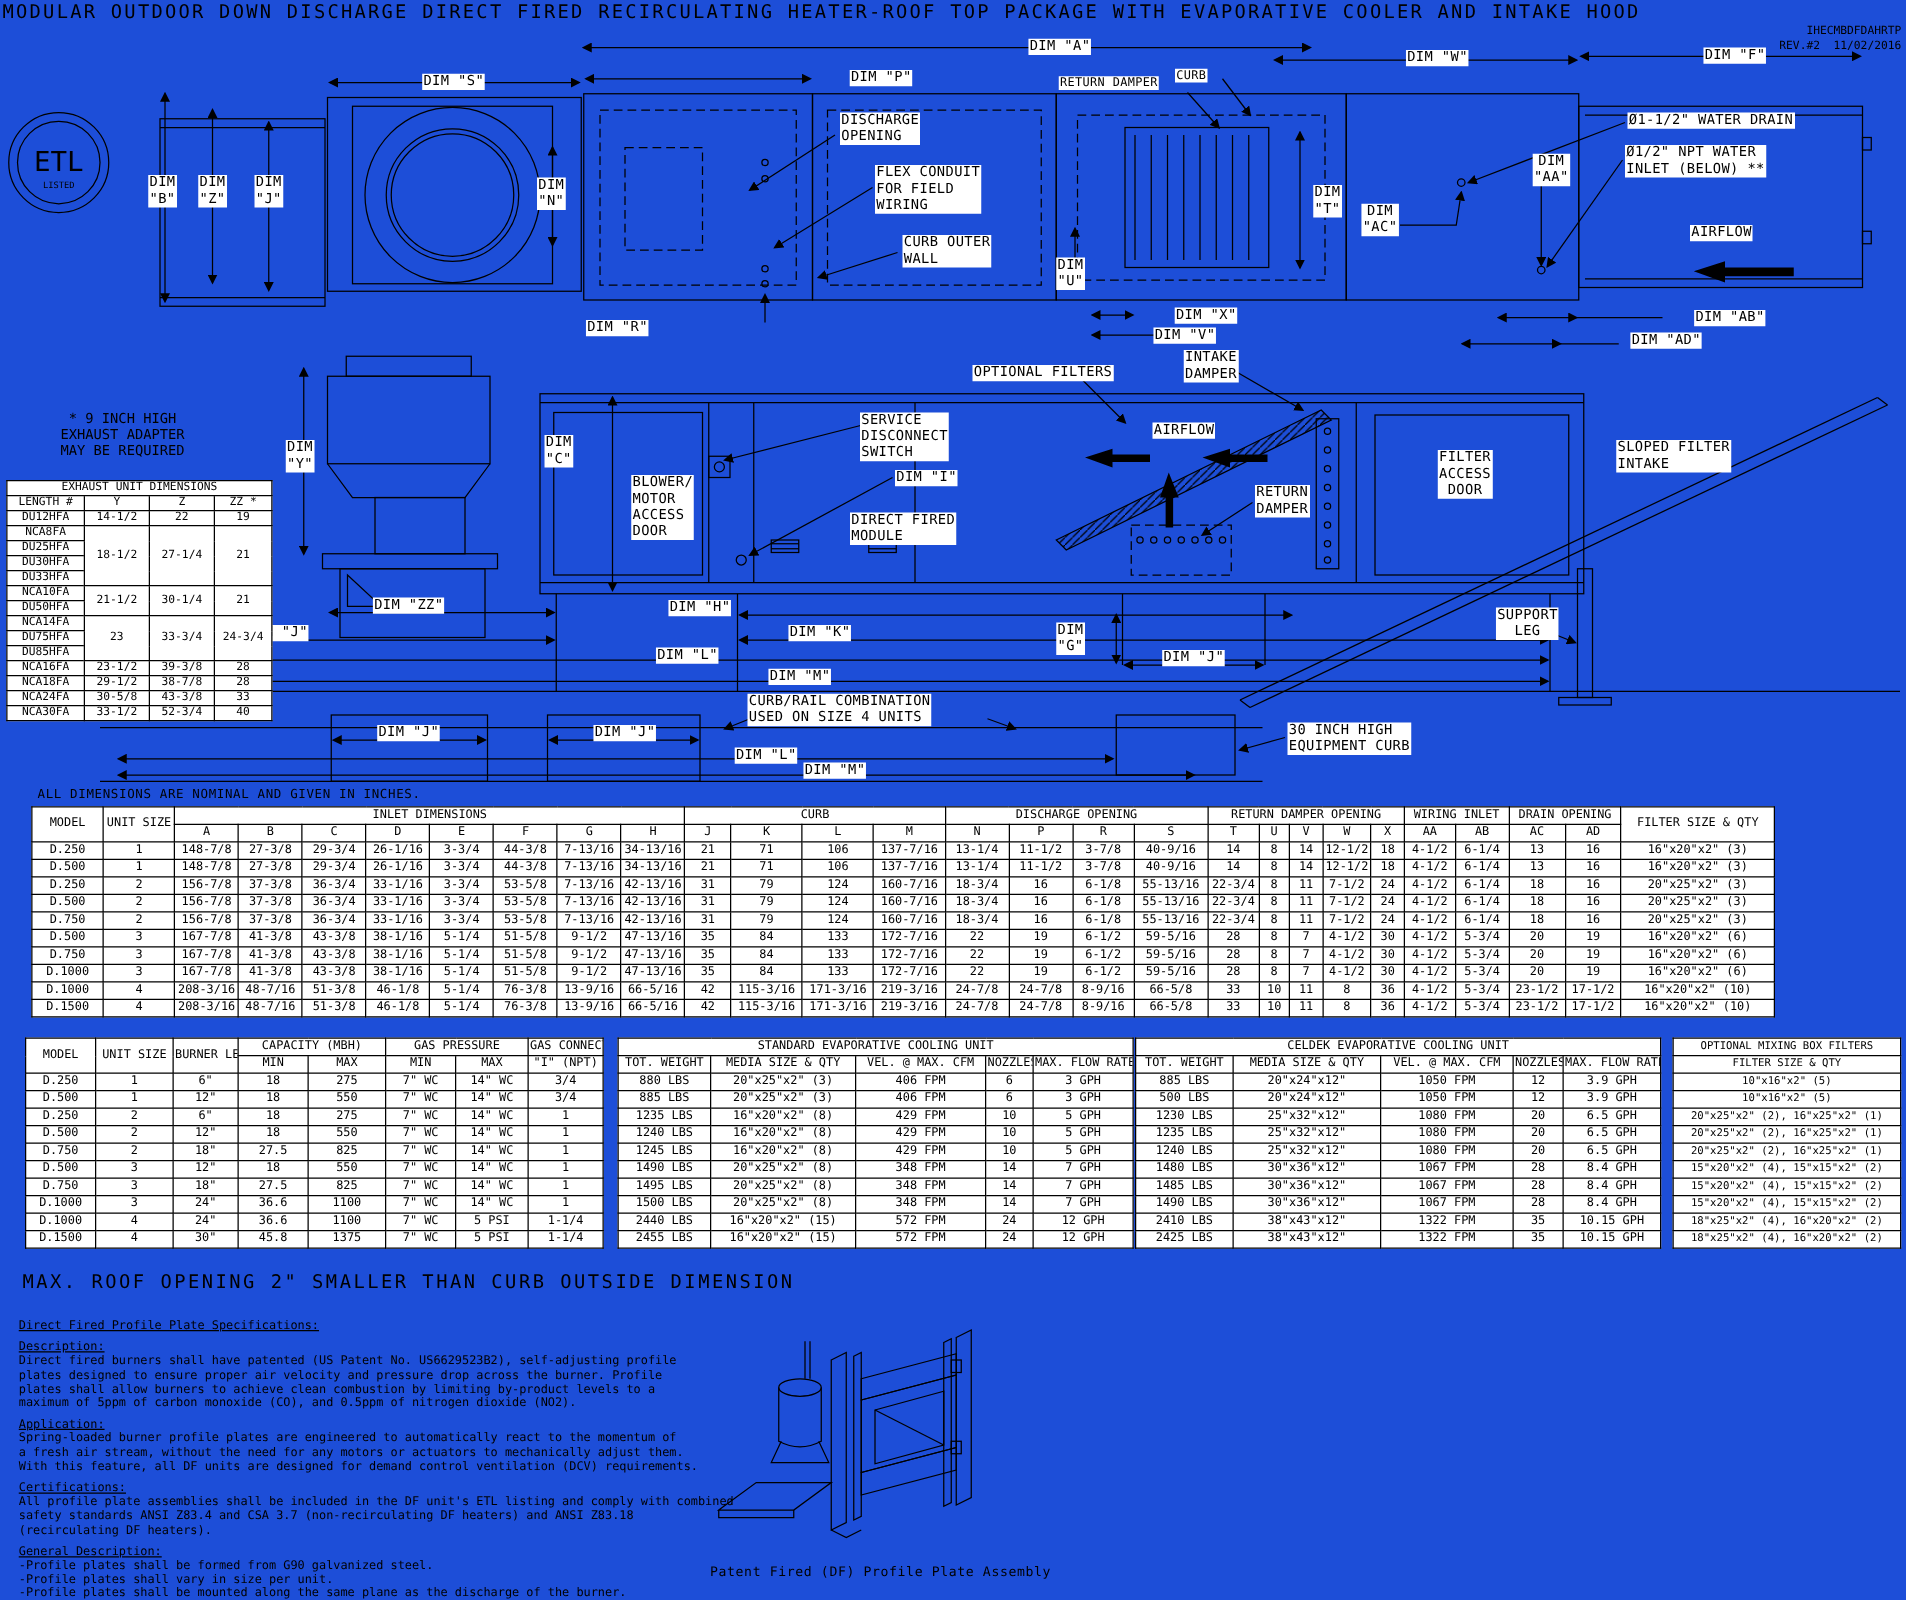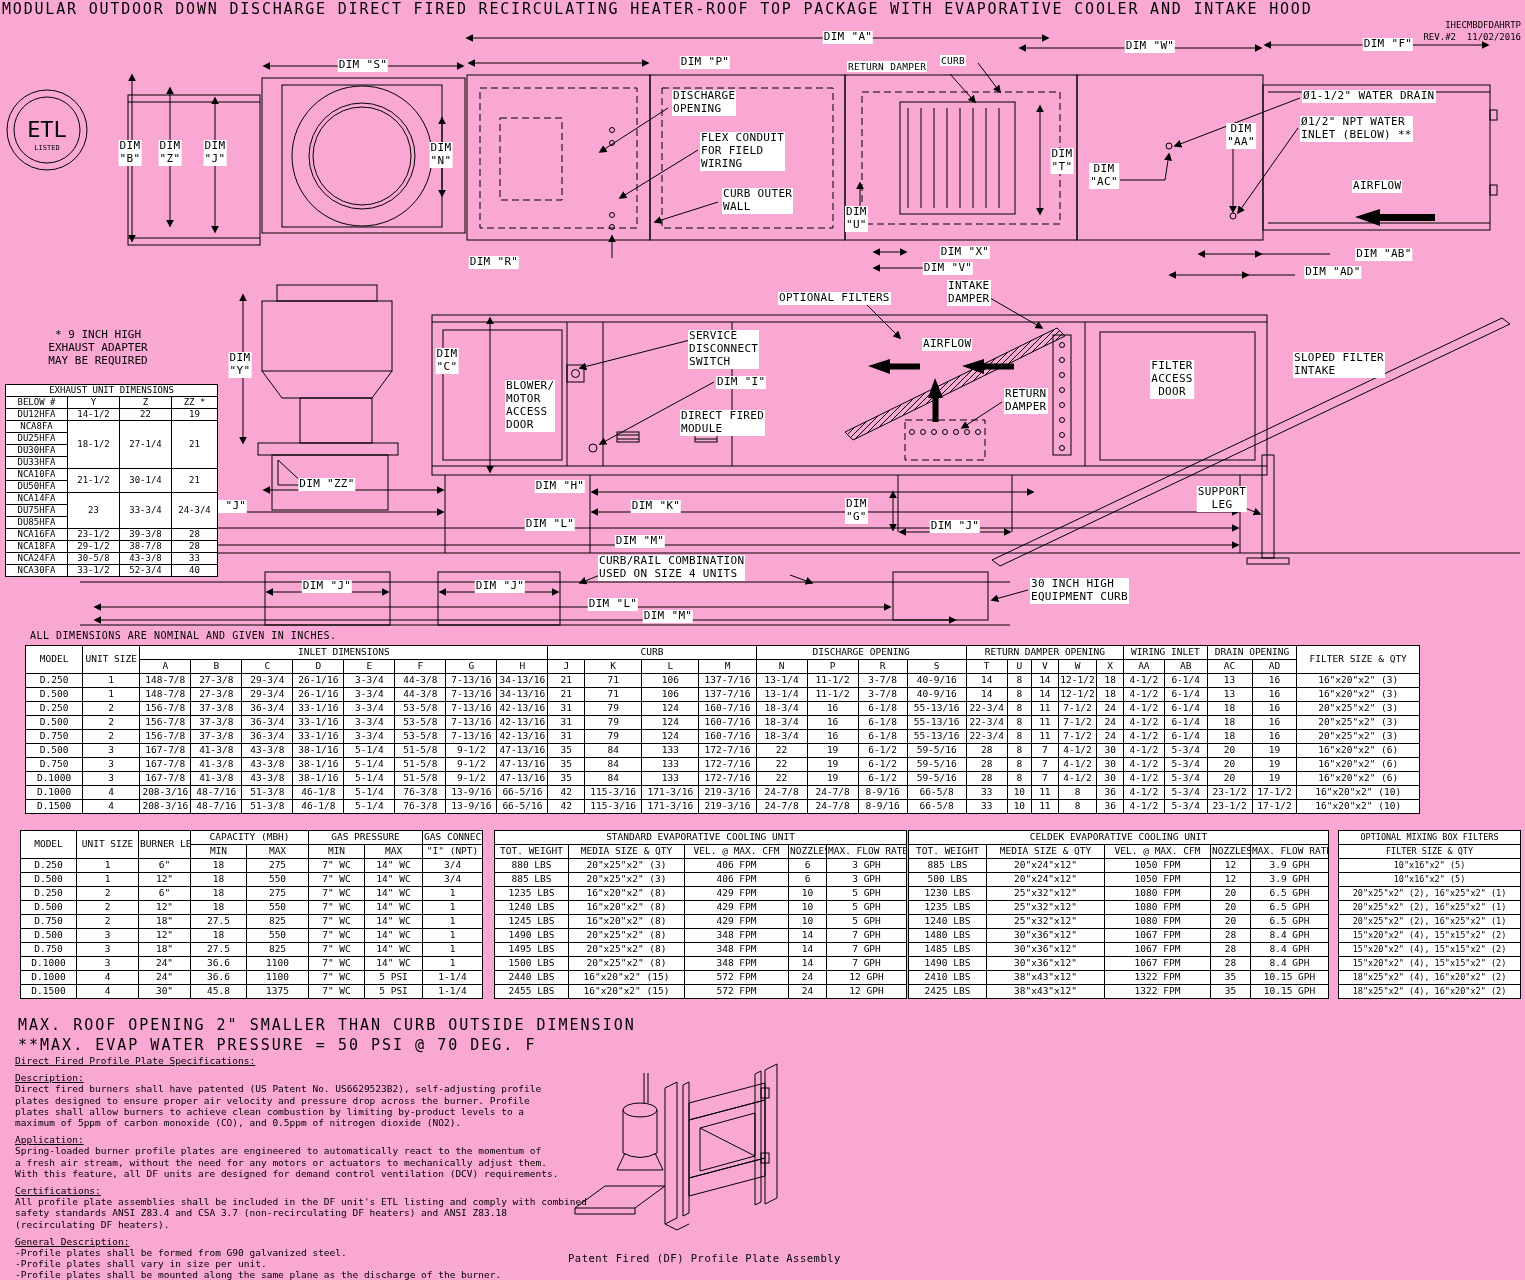--- a/index.html
+++ b/index.html
@@ -1,16 +1,16 @@
 <!DOCTYPE html>
 <html><head>
 <meta charset="utf-8">
 <style>
   html,body{margin:0;padding:0;background:#fff;}
-  #page{position:relative;width:1525px;height:1280px;background:#f9a8d4;color:#000;
+  #page{position:relative;width:1525px;height:1280px;background:#1d4ed8;color:#000;
         font-family:"DejaVu Sans Mono",monospace;overflow:hidden;}
   .abs{position:absolute;}
   .title{position:absolute;left:2px;top:0;font-size:15px;letter-spacing:1.8px;white-space:nowrap;}
   .docref{position:absolute;left:1385px;top:20px;width:136px;font-size:9px;text-align:right;line-height:1.3;}
   .lbl{position:absolute;font-size:11px;line-height:1.18;letter-spacing:.3px;white-space:pre-line;
        background:#fff;padding:0 1px;z-index:3;}
   .lbl.c{transform:translateX(-50%);text-align:center;}
   .lbl.s{font-size:9.5px;}
   svg{position:absolute;z-index:1;}
   .note-big{position:absolute;font-size:15px;letter-spacing:2px;white-space:nowrap;}
@@ -318,21 +318,21 @@
         <col style="width:62px">
         <col style="width:52px">
         <col style="width:52px">
         <col style="width:46px">
       </colgroup>
     <tbody>
         <tr>
           <td colspan="4">EXHAUST UNIT DIMENSIONS</td>
         </tr>
         <tr>
-          <td>BELOW #</td>
+          <td>LENGTH #</td>
           <td>Y</td>
           <td>Z</td>
           <td>ZZ *</td>
         </tr>
       </tbody>
     <tbody>
         <tr>
           <td>DU12HFA</td>
           <td>14-1/2</td>
           <td>22</td>
@@ -1137,21 +1137,20 @@
         <tr>
           <td>18"x25"x2" (4), 16"x20"x2" (2)</td>
         </tr>
         <tr>
           <td>18"x25"x2" (4), 16"x20"x2" (2)</td>
         </tr>
       </tbody>
   </table>
 
   <div class="note-big" style="left:18px;top:1016px">MAX. ROOF OPENING 2" SMALLER THAN CURB OUTSIDE DIMENSION</div>
-  <div class="note-big" style="left:18px;top:1036px">**MAX. EVAP WATER PRESSURE = 50 PSI @ 70 DEG. F</div>
 
   <div class="specs">
     <div class="spec-h first">Direct Fired Profile Plate Specifications:</div>
     <div class="spec-h">Description:</div>
     <div class="spec-p">Direct fired burners shall have patented (US Patent No. US6629523B2), self-adjusting profile
 plates designed to ensure proper air velocity and pressure drop across the burner. Profile
 plates shall allow burners to achieve clean combustion by limiting by-product levels to a
 maximum of 5ppm of carbon monoxide (CO), and 0.5ppm of nitrogen dioxide (NO2).</div>
     <div class="spec-h">Application:</div>
     <div class="spec-p">Spring-loaded burner profile plates are engineered to automatically react to the momentum of

